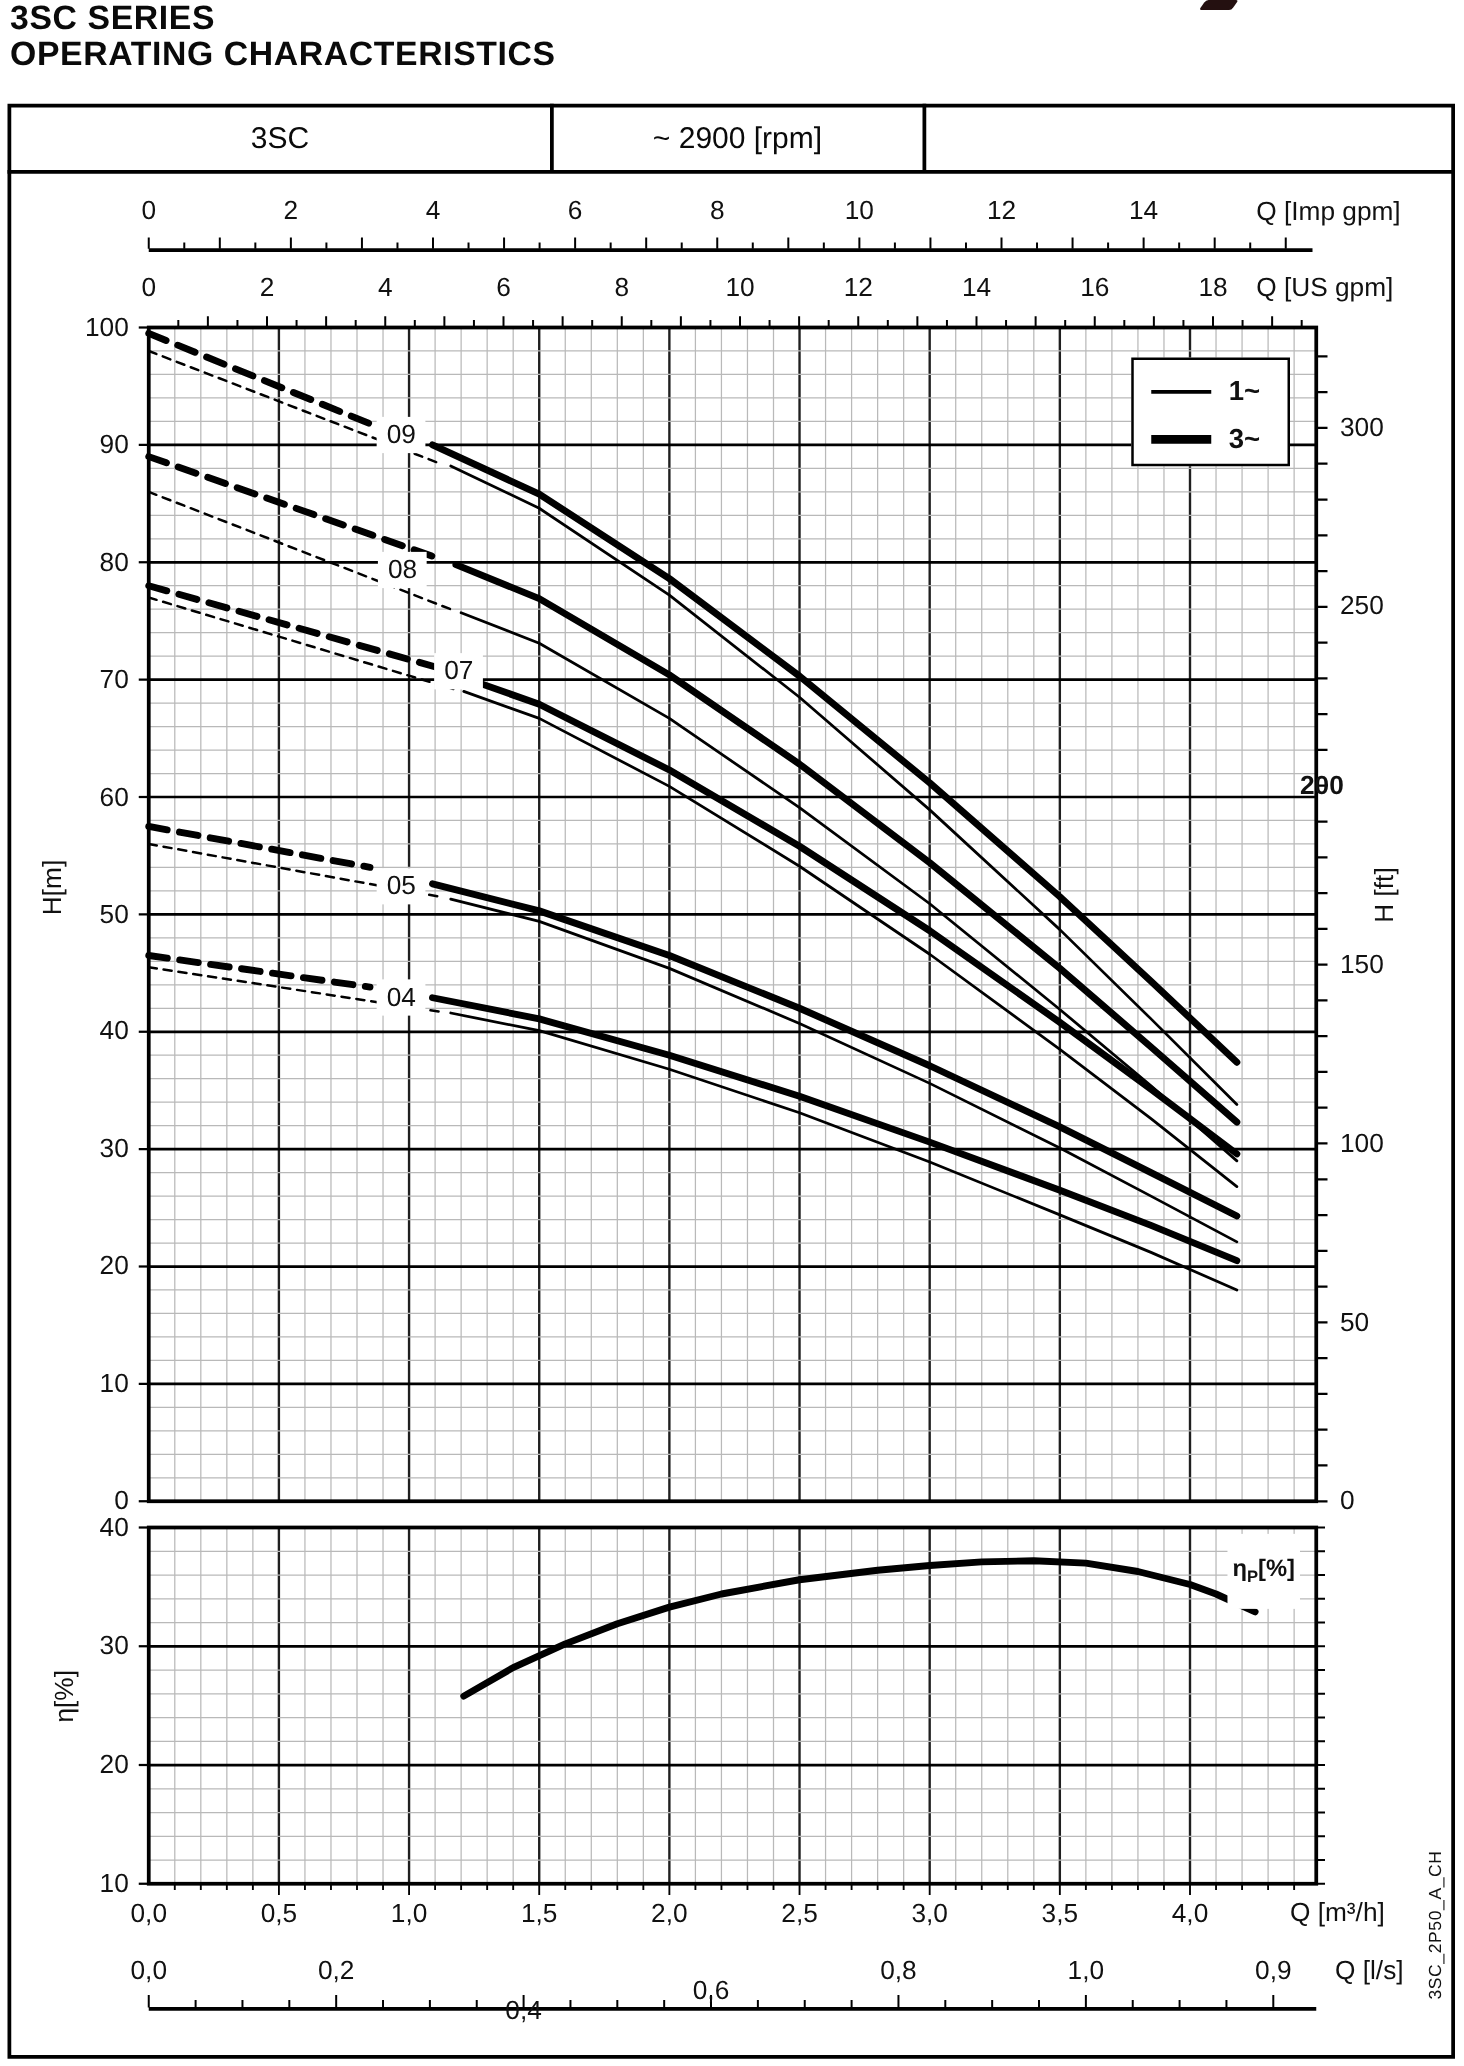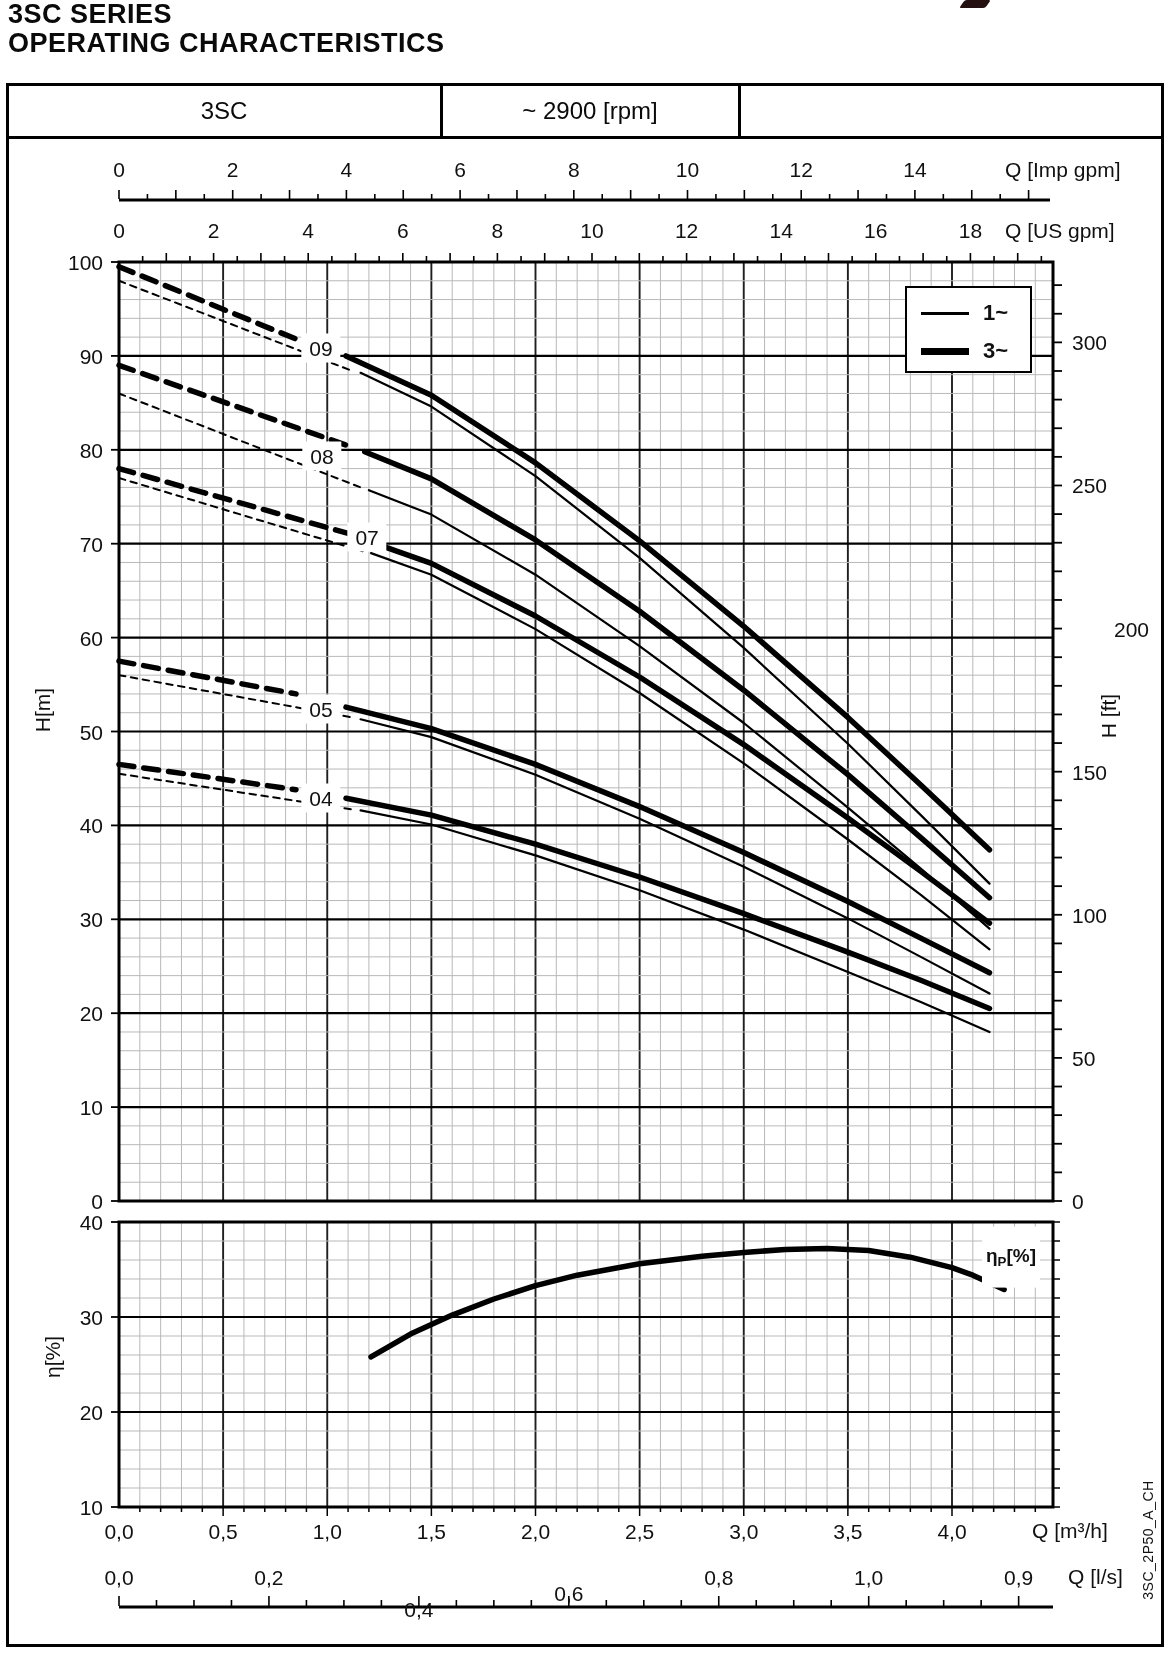--- a/index.html
+++ b/index.html
@@ -473,21 +473,21 @@
       <div class="tickl" style="left: 103px; top: 543.7px; transform: translate(-100%, -50%);">70</div>
       <div class="tickl" style="left: 103px; top: 637.6px; transform: translate(-100%, -50%);">60</div>
       <div class="tickl" style="left: 103px; top: 731.5px; transform: translate(-100%, -50%);">50</div>
       <div class="tickl" style="left: 103px; top: 825.4px; transform: translate(-100%, -50%);">40</div>
       <div class="tickl" style="left: 103px; top: 919.3px; transform: translate(-100%, -50%);">30</div>
       <div class="tickl" style="left: 103px; top: 1013.2px; transform: translate(-100%, -50%);">20</div>
       <div class="tickl" style="left: 103px; top: 1107.1px; transform: translate(-100%, -50%);">10</div>
       <div class="tickl" style="left: 103px; top: 1201px; transform: translate(-100%, -50%);">0</div>
       <div class="tickl" style="left: 1072px; top: 342.37px; transform: translate(0px, -50%);">300</div>
       <div class="tickl" style="left: 1072px; top: 485.475px; transform: translate(0px, -50%);">250</div>
-      <div class="tickl" style="left: 1114px; top: 628.58px; transform: translate(0px, -50%);">200</div>
+      <div class="tickl" style="left: 1040px; top: 628.58px; transform: translate(0px, -50%); font-weight: bold;">200</div>
       <div class="tickl" style="left: 1072px; top: 771.685px; transform: translate(0px, -50%);">150</div>
       <div class="tickl" style="left: 1072px; top: 914.79px; transform: translate(0px, -50%);">100</div>
       <div class="tickl" style="left: 1072px; top: 1057.89px; transform: translate(0px, -50%);">50</div>
       <div class="tickl" style="left: 1072px; top: 1201px; transform: translate(0px, -50%);">0</div>
       <div class="tickl" style="left: 119px; top: 1531px; transform: translate(-50%, -50%);">0,0</div>
       <div class="tickl" style="left: 223.125px; top: 1531px; transform: translate(-50%, -50%);">0,5</div>
       <div class="tickl" style="left: 327.25px; top: 1531px; transform: translate(-50%, -50%);">1,0</div>
       <div class="tickl" style="left: 431.375px; top: 1531px; transform: translate(-50%, -50%);">1,5</div>
       <div class="tickl" style="left: 535.5px; top: 1531px; transform: translate(-50%, -50%);">2,0</div>
       <div class="tickl" style="left: 639.625px; top: 1531px; transform: translate(-50%, -50%);">2,5</div>

